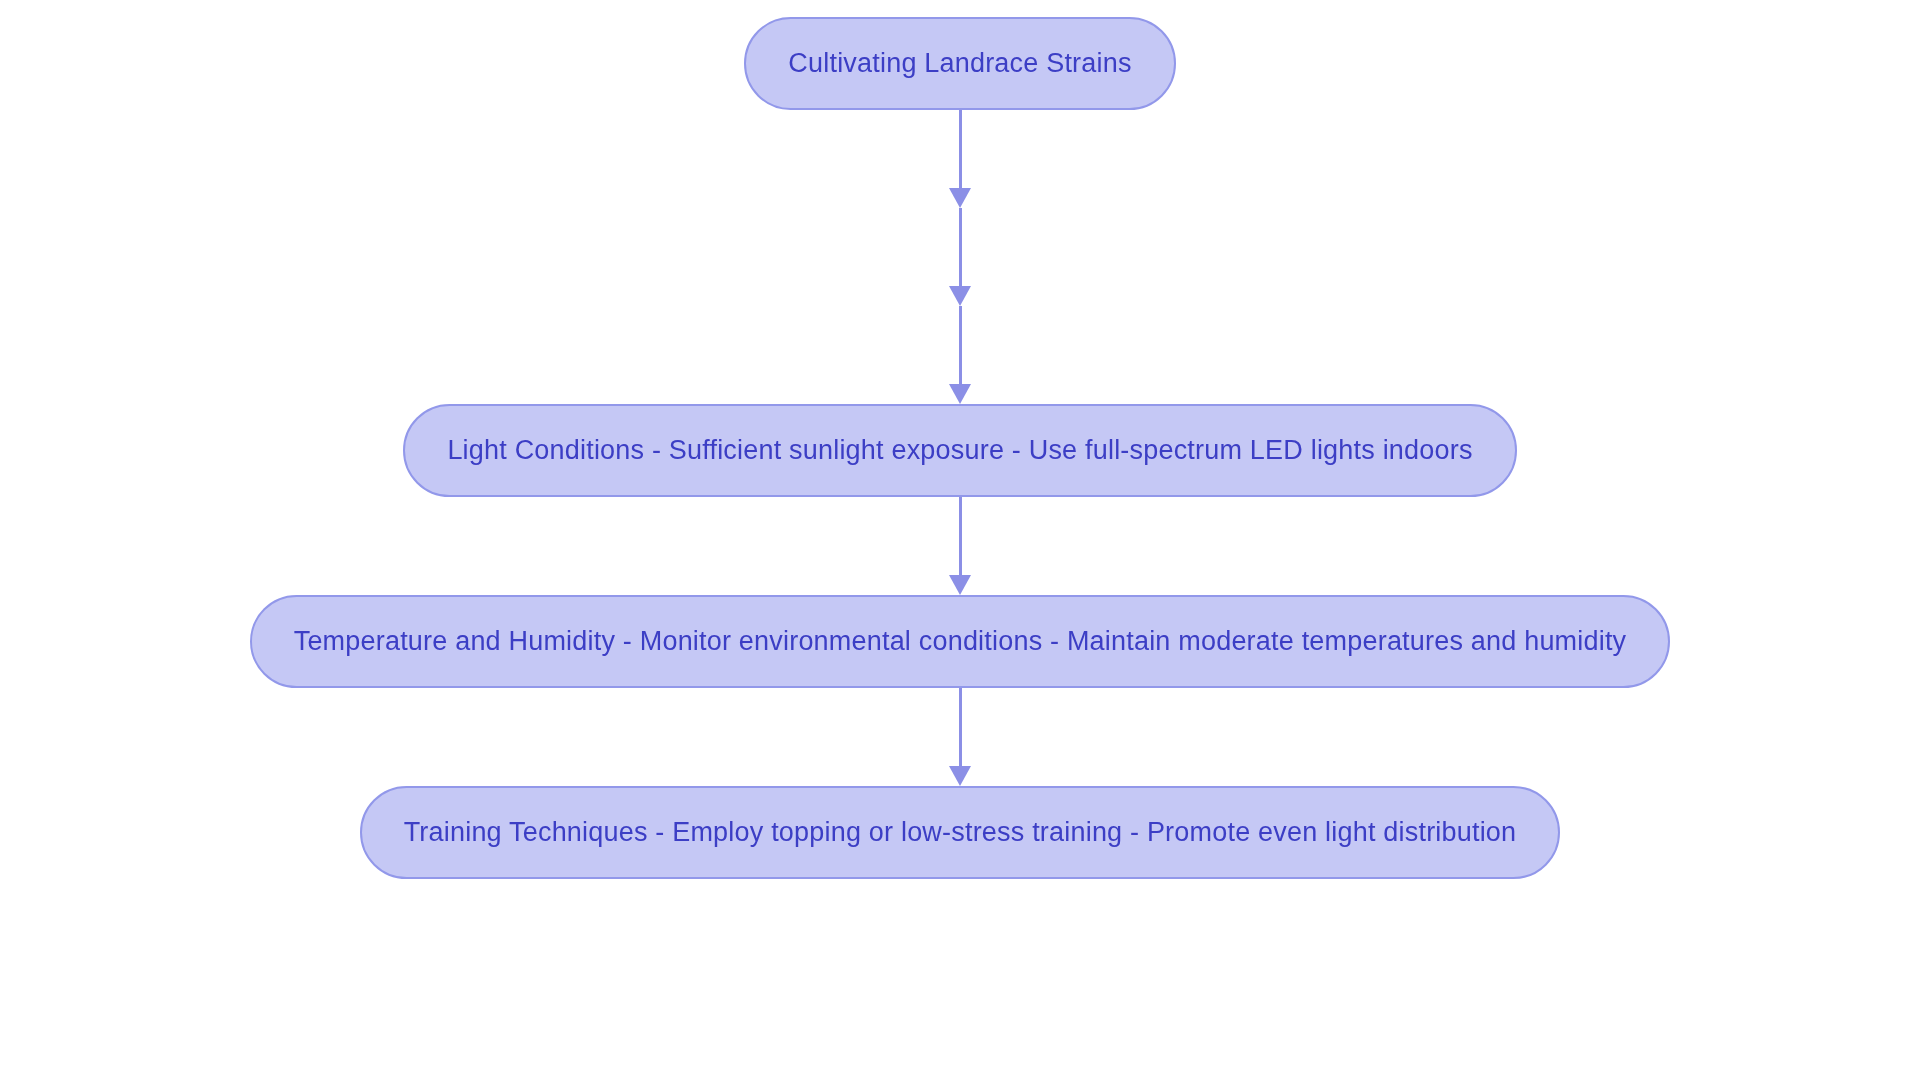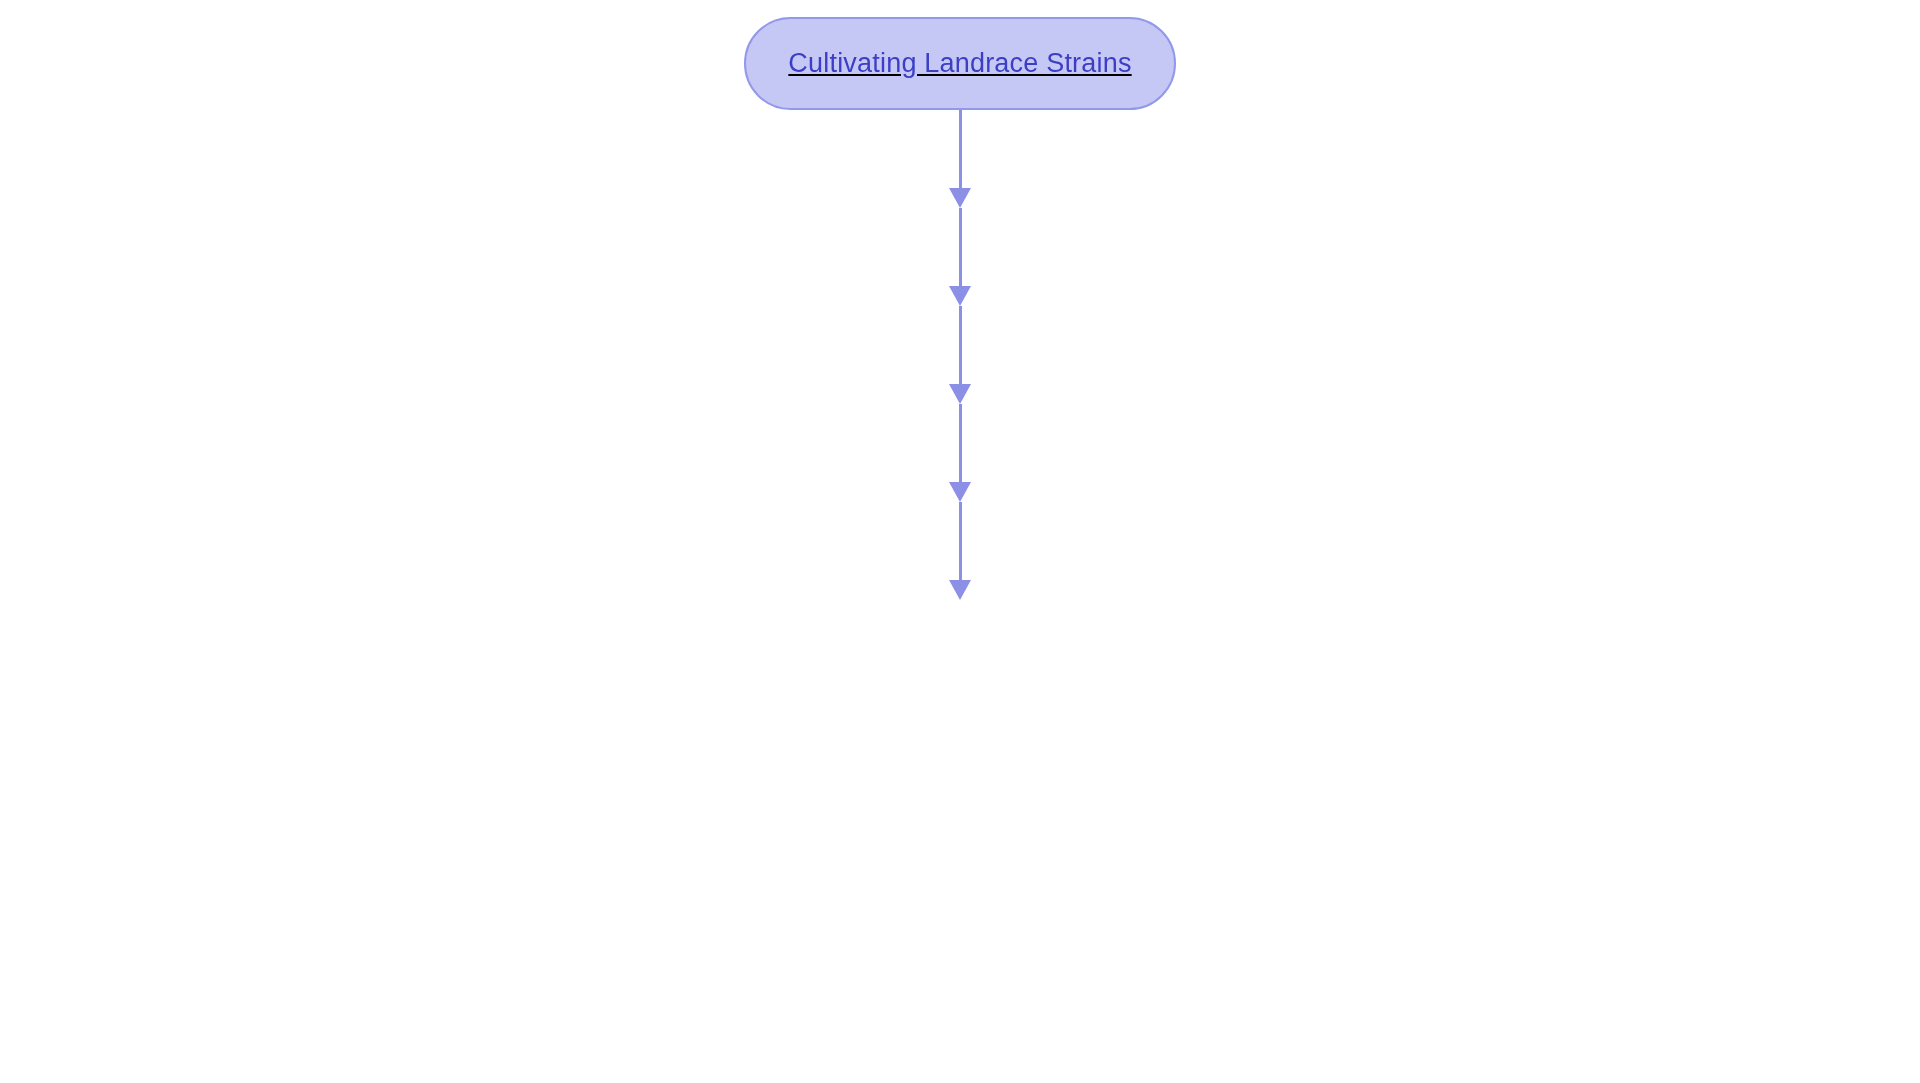--- a/index.html
+++ b/index.html
@@ -17,21 +17,20 @@
     font-family: "Liberation Sans", "DejaVu Sans", sans-serif;
     overflow: hidden;
   }
   .canvas {
     width: 1920px;
     height: 1083px;
     padding-top: 17px;
     display: flex;
     flex-direction: column;
     align-items: center;
-    text-decoration: underline;
   }
   .node {
     height: 93px;
     flex: 0 0 93px;
     display: flex;
     align-items: center;
     justify-content: center;
     padding: 0 42px;
     background: var(--node-fill);
     border: 2px solid var(--node-border);
@@ -80,26 +79,29 @@
     <div class="arrow-line"></div>
     <div class="arrow-head"></div>
   </div>
 
 
   <div class="arrow">
     <div class="arrow-line"></div>
     <div class="arrow-head"></div>
   </div>
 
+  <div class="node">Light Conditions - Sufficient sunlight exposure - Use full-spectrum LED lights indoors</div>
 
   <div class="arrow">
     <div class="arrow-line"></div>
     <div class="arrow-head"></div>
   </div>
 
+  <div class="node">Temperature and Humidity - Monitor environmental conditions - Maintain moderate temperatures and humidity</div>
 
   <div class="arrow">
     <div class="arrow-line"></div>
     <div class="arrow-head"></div>
   </div>
 
+  <div class="node">Training Techniques - Employ topping or low-stress training - Promote even light distribution</div>
 
 </div>
 
 </body></html>

